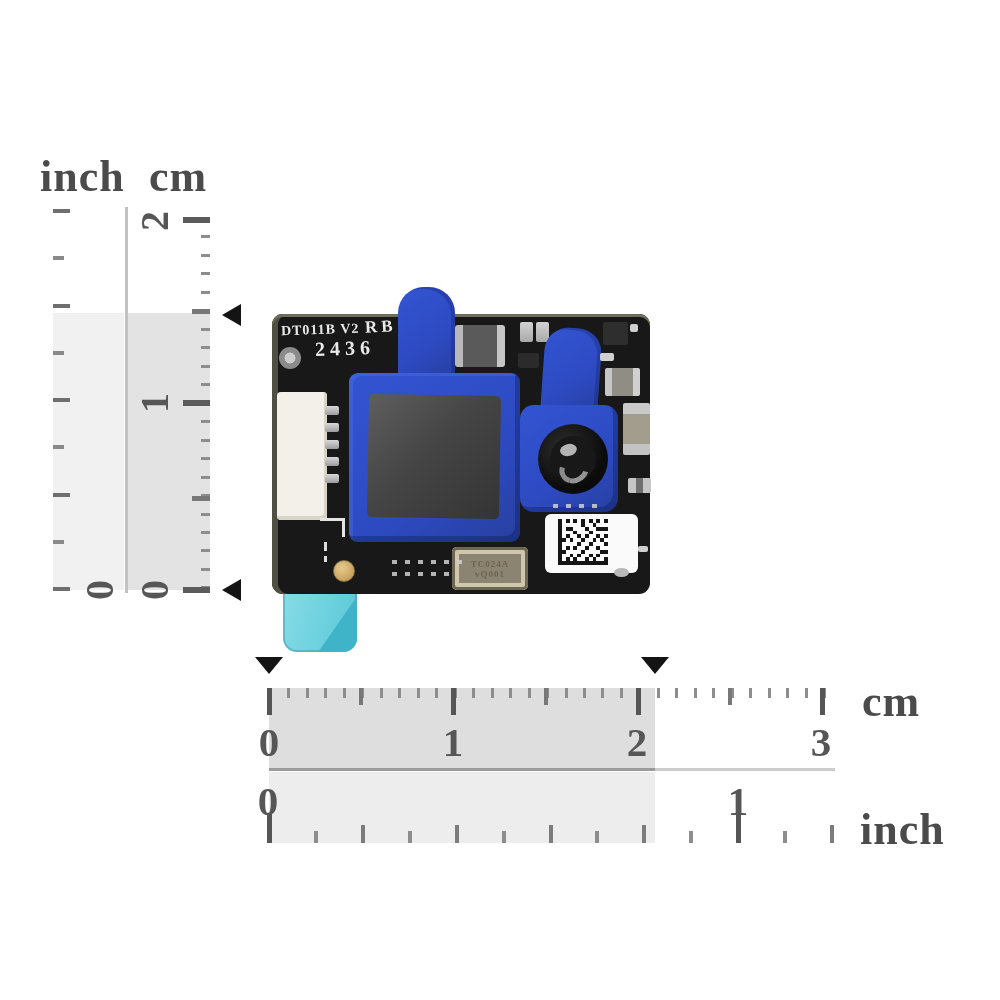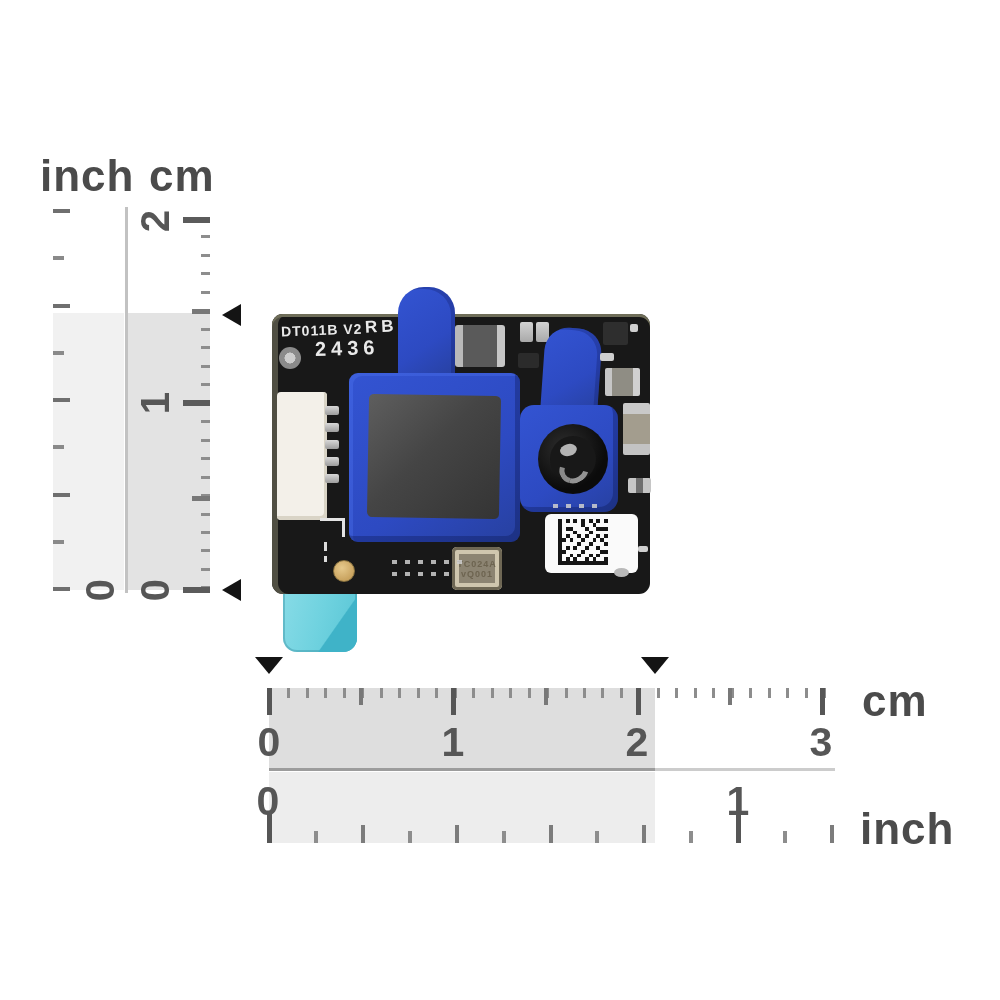--- a/index.html
+++ b/index.html
@@ -1,17 +1,17 @@
 <!DOCTYPE html>
 <html><head>
 <meta charset="utf-8">
 <style>
   html,body{margin:0;padding:0;background:#fff;}
   .stage{position:relative;width:1000px;height:1000px;background:#ffffff;overflow:hidden;
-         font-family:Liberation Sans, sans-serif;color:#4b4b4b;}
+         font-family:Liberation Serif, serif;color:#4b4b4b;}
   .abs{position:absolute;}
   
   .unit{font-size:44px;font-weight:700;color:#4b4b4b;letter-spacing:1px;}
   .num{font-size:41px;font-weight:700;color:#565656;width:44px;text-align:center;line-height:1;}
   .vnum{width:44px;height:44px;display:flex;align-items:center;justify-content:center;
         font-size:40px;font-weight:700;color:#565656;transform:rotate(-90deg);line-height:1;}
   
   .vr-in-long {left:53px;top:209px;width:17px;height:384px;
       background:repeating-linear-gradient(to bottom,#6f6f6f 0 4px,transparent 4px 94.5px);}
   .vr-in-short{left:53px;top:256px;width:11px;height:292px;
@@ -66,21 +66,21 @@
   .can{left:183px;top:11px;width:50px;height:42px;background:#5a5a5a;border-radius:3px;
       border-left:8px solid #b9b9b9;border-right:8px solid #c6c6c6;box-sizing:border-box;}
   .smdA{left:333px;top:54px;width:35px;height:28px;background:#8f8d84;border-radius:2px;
       border-left:7px solid #c6c6c6;border-right:7px solid #d0d0d0;box-sizing:border-box;}
   .smdB{left:351px;top:89px;width:27px;height:52px;background:#a39d8e;border-radius:2px;
       border-top:11px solid #c9c9c9;border-bottom:11px solid #c3c3c3;box-sizing:border-box;}
   .smdC{left:356px;top:164px;width:23px;height:15px;border-radius:2px;
       background:linear-gradient(to right,#c6c6c6 0 35%,#6f6f6f 35% 65%,#c6c6c6 65%);}
   .sticker{left:273px;top:200px;width:93px;height:59px;background:#fafafa;border-radius:6px;}
   .nub{left:342px;top:254px;width:15px;height:9px;background:#b9b9b9;border-radius:50%;}
-  .osc{left:180px;top:233px;width:50px;height:43px;background:#8c8472;border-radius:5px;
+  .osc{left:180px;top:233px;width:76px;height:43px;background:#8c8472;border-radius:5px;
       display:flex;flex-direction:column;align-items:center;justify-content:center;
       box-shadow:inset 0 0 0 3px #6e6754, inset 0 0 0 7px #cfc6ae;}
   .osc span{font-size:9px;line-height:10px;color:#6d6450;font-weight:700;letter-spacing:1px;}
   .gold{left:61px;top:246px;width:22px;height:22px;border-radius:50%;
       background:radial-gradient(circle at 40% 35%,#e6c98c,#c9a35f 70%);border:1px solid #8a7340;box-sizing:border-box;}
   .bracket{left:48px;top:204px;width:22px;height:16px;border-top:3px solid #e4e4e4;border-right:3px solid #e4e4e4;}
   .speck{height:4px;background:repeating-linear-gradient(to right,#cfcfcf 0 5px,transparent 5px 13px);opacity:.85;}
   .fid{left:7px;top:33px;width:22px;height:22px;border-radius:50%;
       background:radial-gradient(circle,#cdcdcd 0 35%,#8b8b8b 36%);}
   .pads2{width:13px;height:20px;background:linear-gradient(#d2d2d2,#a9a9a9);border-radius:2px;}

